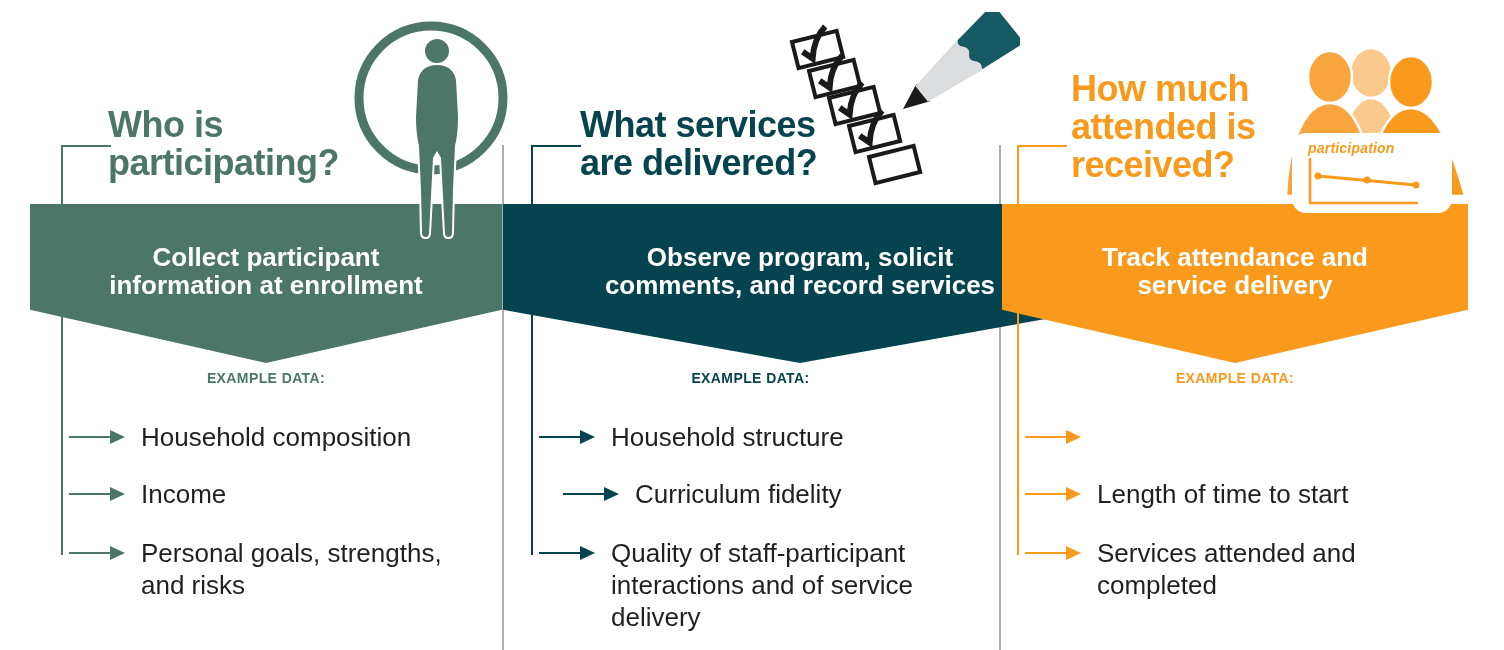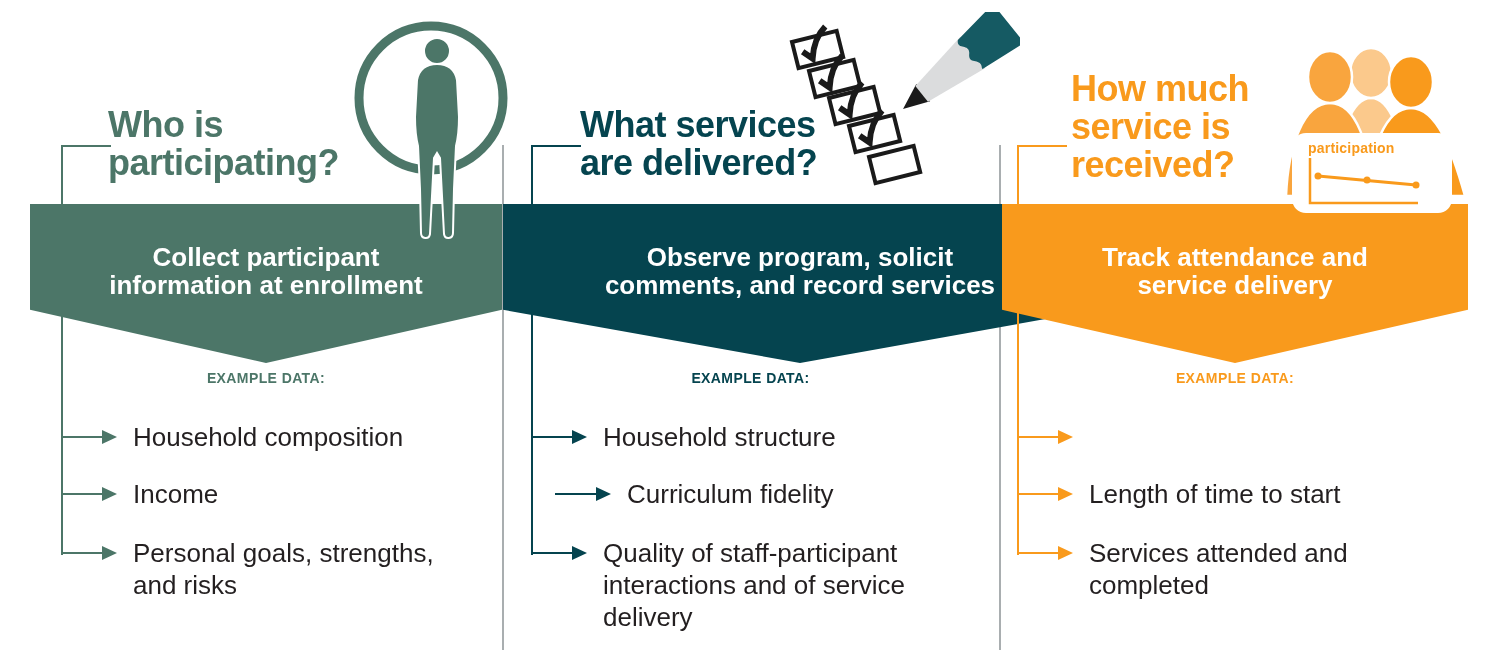--- a/index.html
+++ b/index.html
@@ -22,30 +22,30 @@
     display:flex; justify-content:center;
   }
   .banner-text {
     margin-top:39px; color:#ffffff; font-weight:bold; font-size:26px; line-height:28px;
     text-align:center; white-space:pre-line;
   }
   .example-label {
     position:absolute; top:370px; text-align:center; font-weight:bold; font-size:14px;
     letter-spacing:0.4px; color:var(--accent); white-space:nowrap;
   }
-  .item { position:absolute; display:flex; gap:16px; }
+  .item { position:absolute; display:flex; gap:16px;margin-left:8px; }
   .item .arrow { flex:0 0 56px; margin-top:9px; }
   .arrow line { stroke:var(--accent); stroke-width:2; }
   .arrow path { fill:var(--accent); }
   .item-text { font-size:26px; line-height:32px; color:var(--text); white-space:pre-line; }
 
   .icon-svg { position:absolute; }
   .card-label {
     position:absolute; left:1308px; top:140px; font-size:14px; font-weight:bold;
-    color:var(--orange); letter-spacing:0.2px;
+    color:var(--orange); letter-spacing:0.2px;font-style:italic;
   }
 </style>
 </head>
 <body>
 
 <div class="stage">
 
   <div class="divider" style="left:502px"></div>
   <div class="divider" style="left:999px"></div>
 
@@ -161,21 +161,21 @@
 interactions and of service
 delivery</div>
     </div>
   </section>
 
   <section style="--accent: #F99A1C;">
     <div class="bracket-h" style="left:1017px"></div>
     <div class="bracket-v" style="left:1017px"></div>
 
     <h2 class="heading" style="left:1071px; top:70px">How much
-service is
+attended is
 received?</h2>
 
     <div class="banner" style="left:1002px; width:466px">
       <div class="banner-text">Track attendance and
 service delivery</div>
     </div>
 
     <svg class="icon-svg" style="left:1280px; top:40px" width="200" height="175" viewBox="0 0 200 175">
       <g fill="var(--orange_light)" stroke="#ffffff" stroke-width="2.5">
         <path d="M56,140 C58,95 72,58 91,58 C110,58 124,95 126,140 Z"></path>

